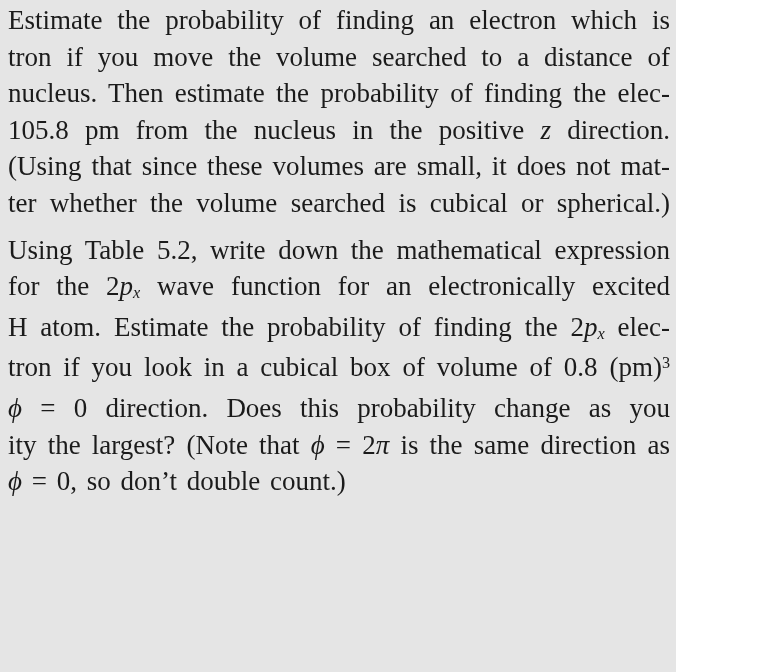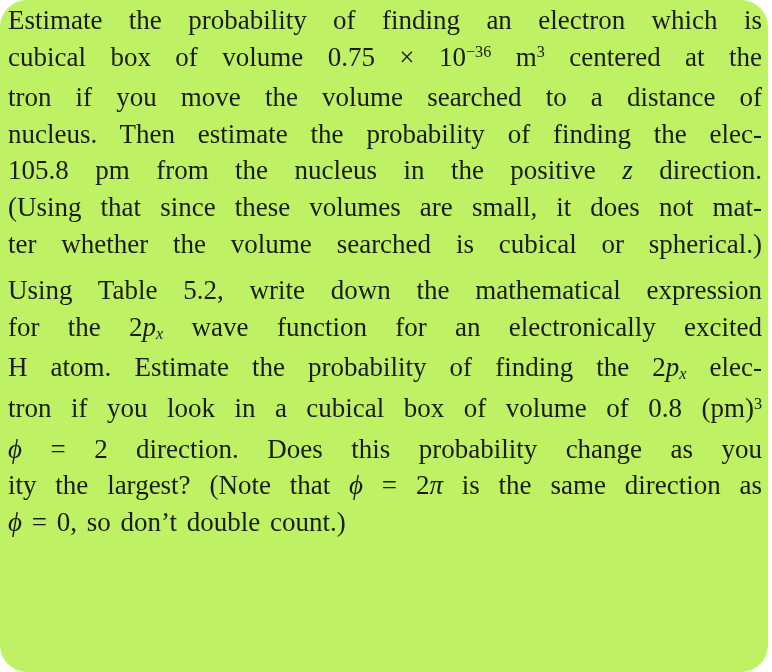--- a/index.html
+++ b/index.html
@@ -2,25 +2,24 @@
 <html><head>
 <meta charset="utf-8">
 <style>
   html, body {
     margin: 0;
     padding: 0;
     background: #ffffff;
   }
   #page {
     position: relative;
-    width: 768px;
+    width: 676px;
     height: 672px;
-    background: #bef264;
+    background: #e5e5e5;
     overflow: hidden;
-    border-radius: 27px;
   }
   #doc {
     position: absolute;
     left: 0; top: 0; right: 0; bottom: 0;
     padding: 2px 6px 0 8px;
     font-family: "Liberation Serif", "DejaVu Serif", serif;
     font-size: 27px;
     line-height: 36.6px;
     color: #1b1b1b;
     -webkit-font-smoothing: antialiased;
@@ -52,30 +51,29 @@
     top: 0.18em;
   }
 </style>
 </head>
 <body>
 
 <div id="page">
   <div id="doc" style="color: rgb(27, 27, 27);">
       <div class="paragraph">
         <div class="line j"><span>Estimate the probability of finding an electron which is</span></div>
-        <div class="line j"><span>cubical box of volume 0.75 × 10</span><span class="sup">−36</span><span> m</span><span class="sup">3</span><span> centered at the</span></div>
         <div class="line j"><span>tron if you move the volume searched to a distance of</span></div>
         <div class="line j"><span>nucleus. Then estimate the probability of finding the elec-</span></div>
         <div class="line j"><span>105.8 pm from the nucleus in the positive </span><span class="i">z</span><span> direction.</span></div>
         <div class="line j"><span>(Using that since these volumes are small, it does not mat-</span></div>
         <div class="line j"><span>ter whether the volume searched is cubical or spherical.)</span></div>
       </div>
       <div class="paragraph">
         <div class="line j"><span>Using Table 5.2, write down the mathematical expression</span></div>
         <div class="line j"><span>for the 2</span><span class="i">p</span><span class="subi">x</span><span> wave function for an electronically excited</span></div>
         <div class="line j"><span>H atom. Estimate the probability of finding the 2</span><span class="i">p</span><span class="subi">x</span><span> elec-</span></div>
         <div class="line j"><span>tron if you look in a cubical box of volume of 0.8 (pm)</span><span class="sup">3</span></div>
-        <div class="line j"><span class="i">ϕ</span><span> = 2 direction. Does this probability change as you</span></div>
+        <div class="line j"><span class="i">ϕ</span><span> = 0 direction. Does this probability change as you</span></div>
         <div class="line j"><span>ity the largest? (Note that </span><span class="i">ϕ</span><span> = 2</span><span class="i">π</span><span> is the same direction as</span></div>
         <div class="line nj"><span class="i">ϕ</span><span> = 0, so don’t double count.)</span></div>
       </div>
     </div>
 </div>
 
 </body></html>

